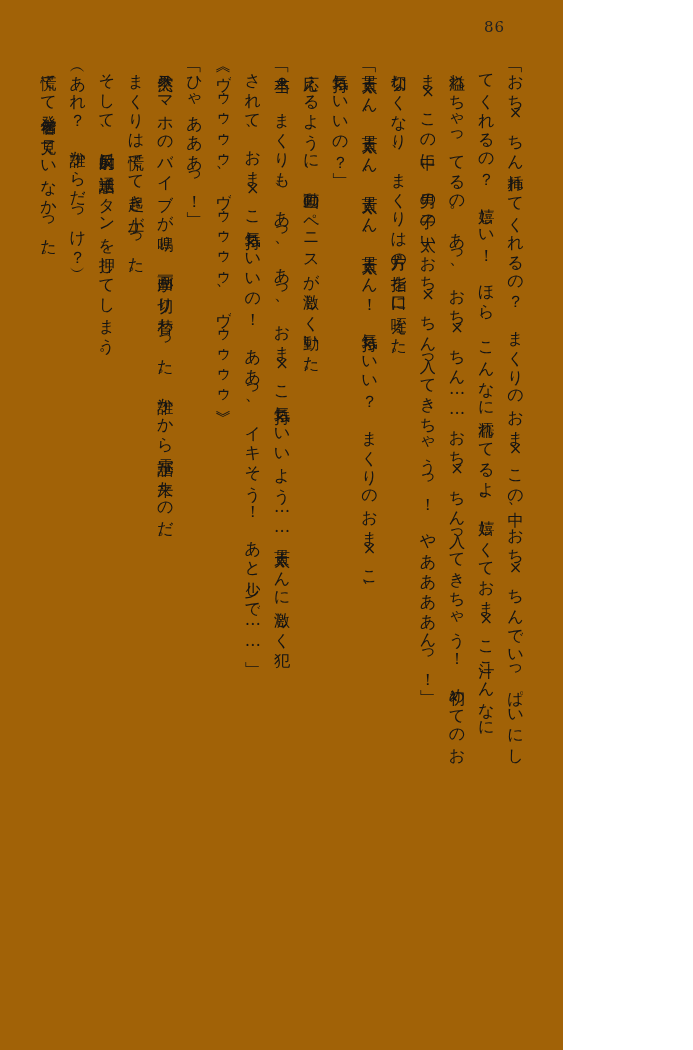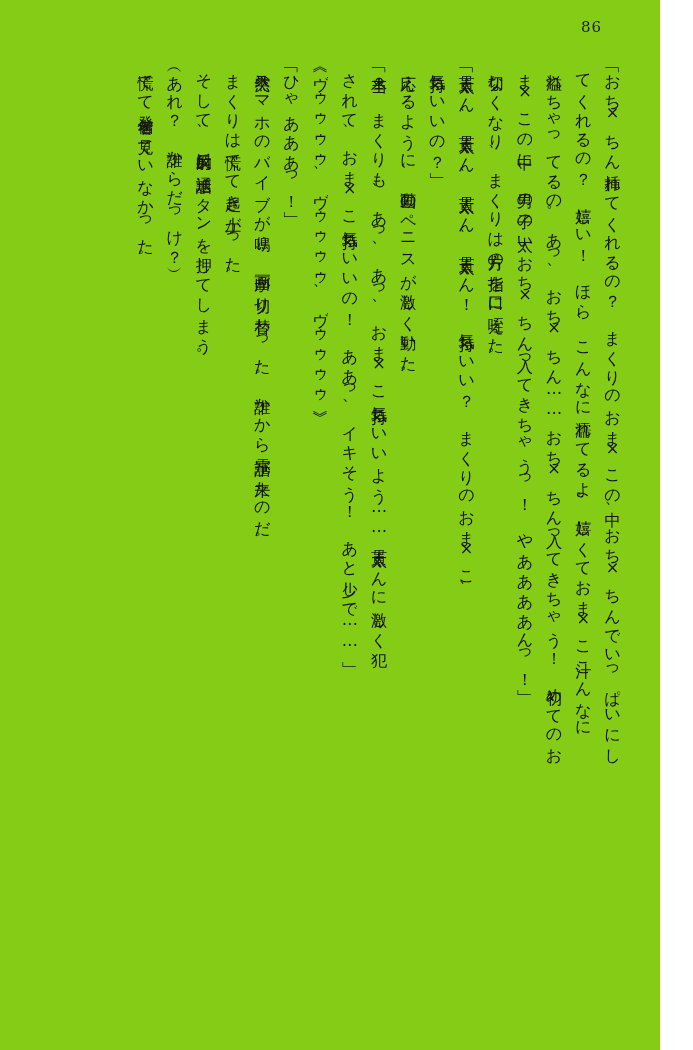--- a/index.html
+++ b/index.html
@@ -9,24 +9,24 @@
   }
   body {
     width: 693px;
     height: 1050px;
     overflow: hidden;
     font-family: "DejaVu Serif", "Liberation Serif", serif;
     color: #1a1a1a;
   }
   .page {
     position: relative;
-    width: 660px;
+    width: 563px;
     height: 1050px;
     box-sizing: border-box;
-    background: #84cc16;
+    background: #a16207;
     text-decoration: underline;
   }
   .page-number {
     position: absolute;
     top: 18px;
     right: 58px;
     font-size: 15px;
     letter-spacing: 1px;
     color: #222;
     font-family: "DejaVu Serif", "Liberation Serif", serif;

